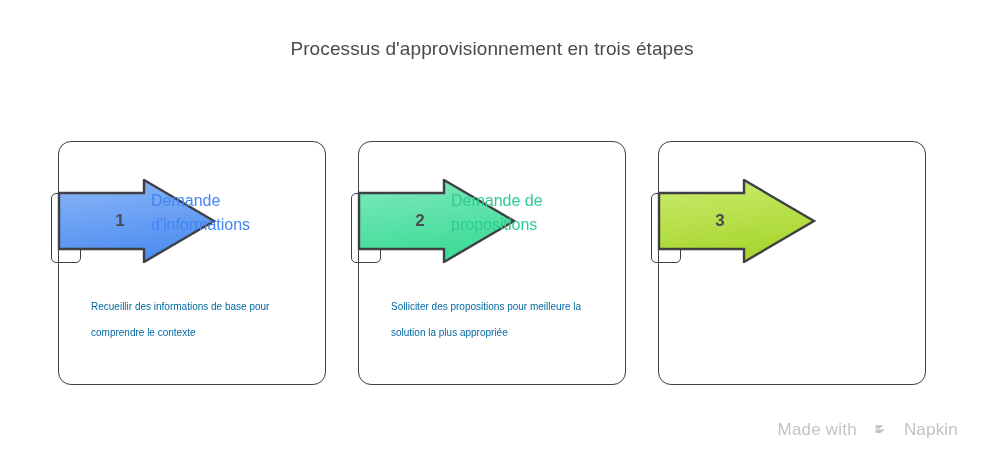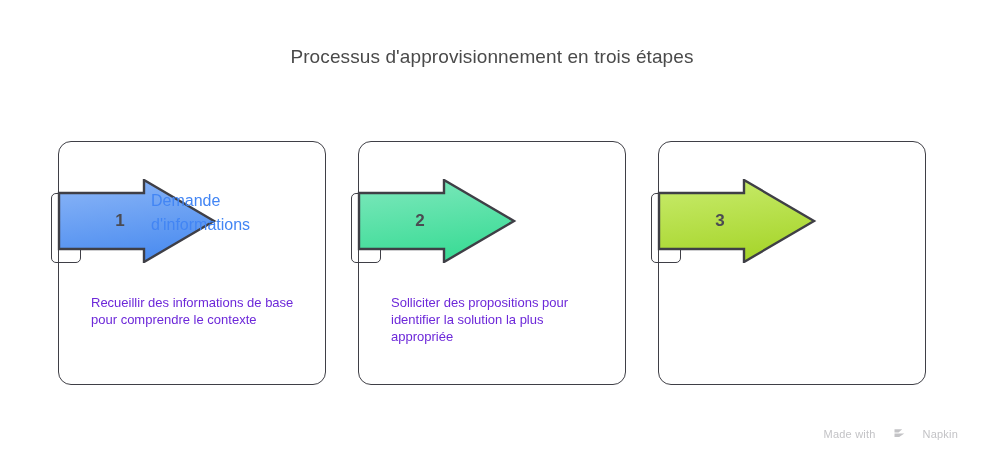--- a/index.html
+++ b/index.html
@@ -16,21 +16,21 @@
     position: relative;
     width: 984px;
     height: 462px;
     background: #ffffff;
   }
 
   
   .page-title {
     position: absolute;
     left: 0;
-    top: 46px;
+    top: 38px;
     width: 984px;
     text-align: center;
     font-size: 19px;
     font-weight: 400;
     color: #4a4a4a;
     letter-spacing: 0.1px;
   }
 
   
   .cards {
@@ -107,34 +107,34 @@
     font-weight: normal;
     line-height: 24px;
   }
 
   
   .card-body {
     position: absolute;
     left: 32px;
     top: 152px;
     width: 210px;
-    font-size: 13px;
-    line-height: 17px;
-    color: #6d28d9;
+    font-size: 10px;
+    line-height: 26px;
+    color: #0369a1;
   }
 
   
   .watermark {
     position: absolute;
     right: 26px;
     bottom: 22px;
     display: flex;
     align-items: center;
     gap: 17px;
-    font-size: 11px;
+    font-size: 17px;
     color: #c3c3c6;
     letter-spacing: 0.2px;
   }
   .watermark svg { display: block; }
 </style>
 </head>
 <body>
 
 <div class="canvas">
 
@@ -179,23 +179,24 @@
                 <stop offset="0%" stop-color="#7fe8bd"></stop>
                 <stop offset="100%" stop-color="#3ddc97"></stop>
               </linearGradient>
             </defs>
             <path d="M8 14 L93 14 L93 1 L163 42 L93 83 L93 70 L8 70 Z" fill="url(#g2)" stroke="#3f3f46" stroke-width="2.4" stroke-linejoin="miter"></path>
           </svg>
         </div>
 
         <div class="arrow-num">2</div>
 
+        <div class="step-heading" style="color:#2ecc8f">Demande de propositions</div>
       </div>
 
-      <div class="card-body">Solliciter des propositions pour identifier la solution la plus appropriée</div>
+      <div class="card-body">Solliciter des propositions pour meilleure la solution la plus appropriée</div>
     </div>
 
     <div class="card">
       <div class="arrow-row">
 
         <div class="arrow-tab"></div>
 
         <div class="arrow-wrap">
           <svg viewBox="0 0 172 84" xmlns="http://www.w3.org/2000/svg">
             <defs>

